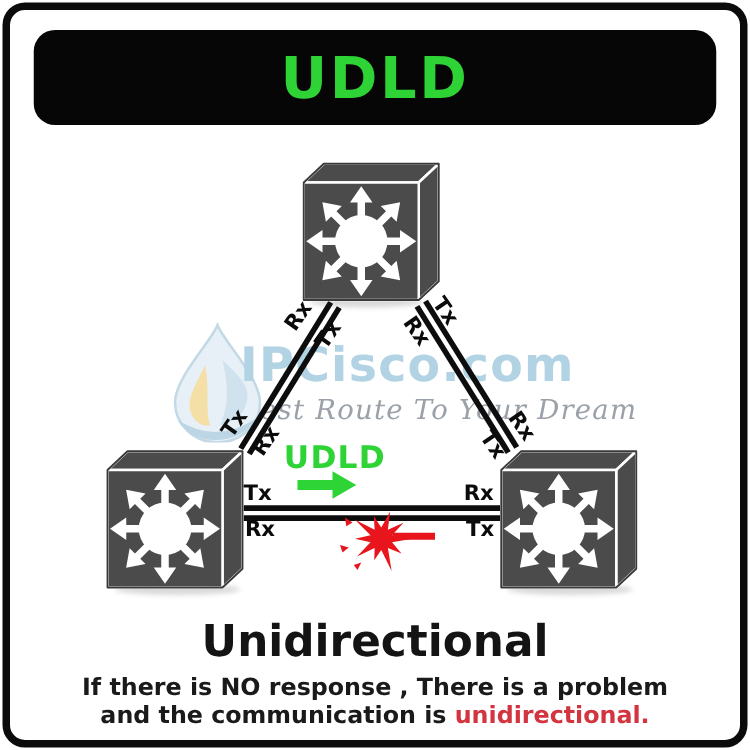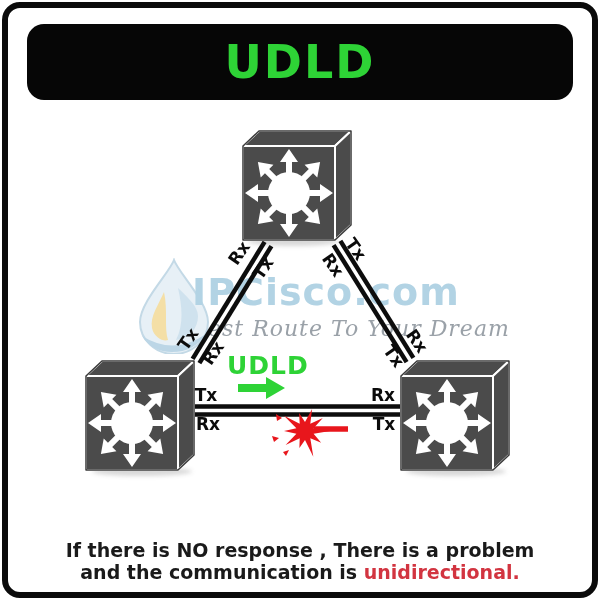--- a/index.html
+++ b/index.html
@@ -153,16 +153,17 @@
   <div class="port-label" style="left:417px;top:341px;transform:translate(-50%,-50%) rotate(55deg);">Rx</div>
   <div class="port-label" style="left:394px;top:356px;transform:translate(-50%,-50%) rotate(55deg);">Tx</div>
 
   <div class="port-label" style="left:206px;top:395px;">Tx</div>
   <div class="port-label" style="left:208px;top:424px;">Rx</div>
   <div class="port-label" style="left:383px;top:395px;">Rx</div>
   <div class="port-label" style="left:384px;top:424px;">Tx</div>
 
   <div class="udld-label">UDLD</div>
 
+  <div class="footer-title">Unidirectional</div>
   <div class="footer-line l2"><span>and the communication is </span><span class="red">unidirectional.</span></div>
   <div class="footer-line l1">If there is NO response , There is a problem</div>
 
 </div>
 
 </body></html>

